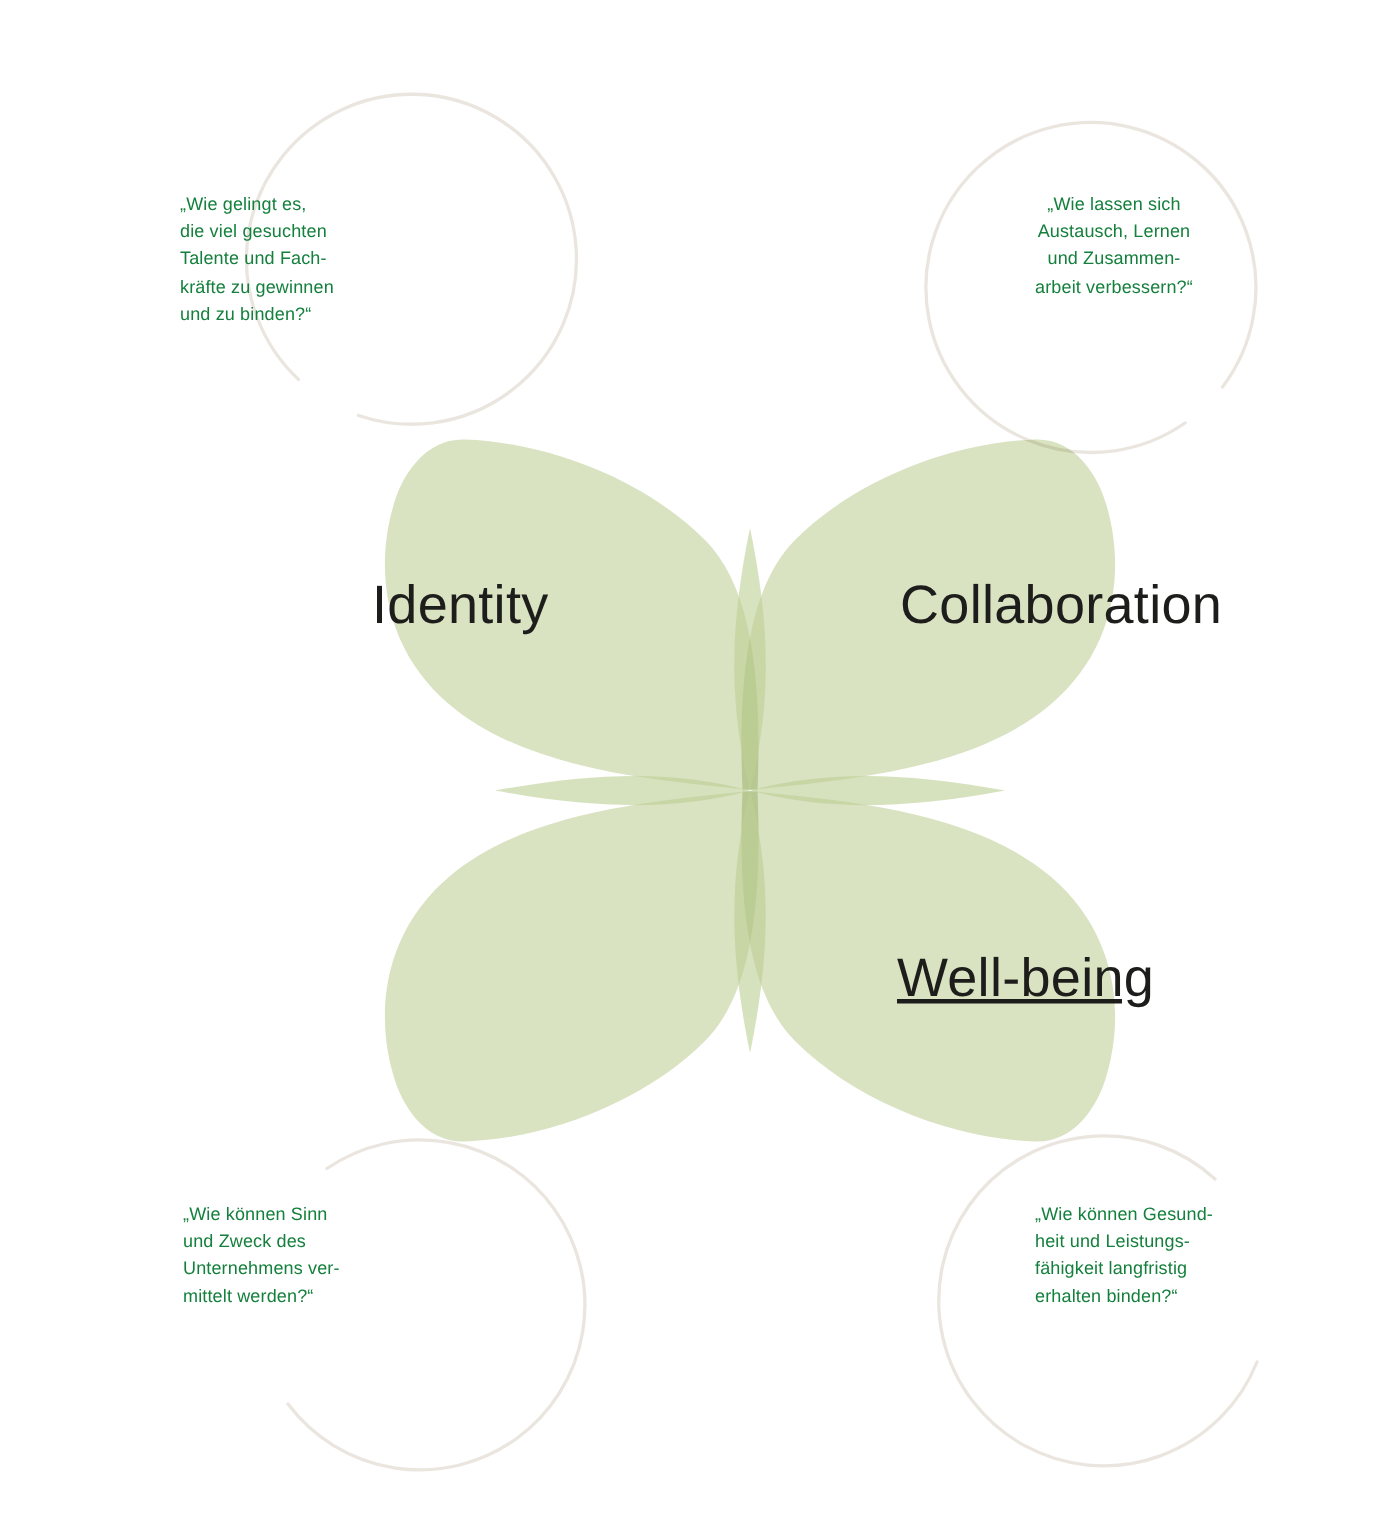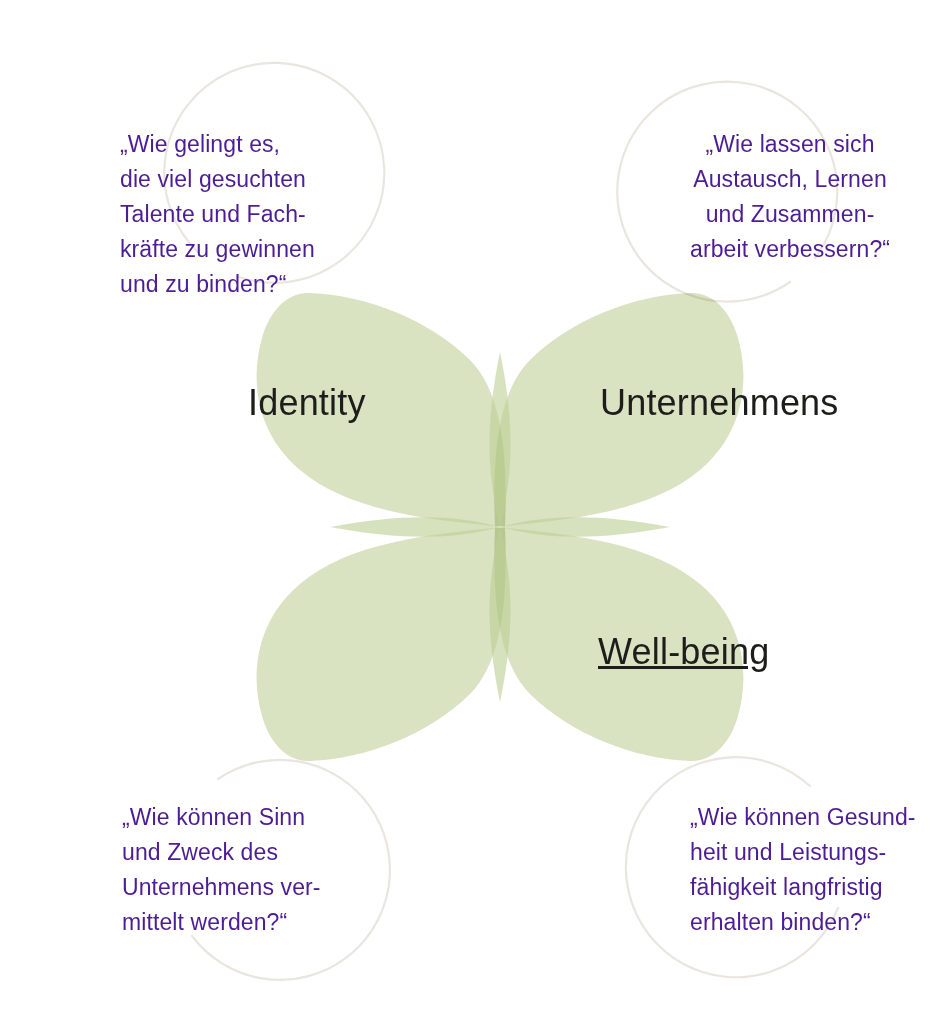--- a/index.html
+++ b/index.html
@@ -22,23 +22,23 @@
     position: absolute;
     left: 0;
     top: 0;
     width: 931px;
     height: 1024px;
     display: block;
   }
   .quote-block {
     position: absolute;
     font-family: "Liberation Sans", sans-serif;
-    font-size: 23px;
+    font-size: 12px;
     line-height: 1.52;
-    color: #4c1d95;
+    color: #15803d;
     letter-spacing: 0.1px;
     white-space: pre-line;
     font-weight: 400;
   }
   .quote-tl { left: 120px; top: 127px; }
   .quote-tr { left: 690px; top: 127px; text-align: center; }
   .quote-bl { left: 122px; top: 800px; }
   .quote-br { left: 690px; top: 800px; }
 
   .petal-label {
@@ -119,21 +119,21 @@
                C 400 514 452 514 500 527
                C 452 540 400 540 330 527 Z"></path>
       <path d="M 670 527
                C 600 514 548 514 500 527
                C 548 540 600 540 670 527 Z"></path>
     </g>
   </svg>
 
   <div class="petal-label label-identity">Identity</div>
 
-  <div class="petal-label label-collaboration">Unternehmens</div>
+  <div class="petal-label label-collaboration">Collaboration</div>
 
 
   <div class="petal-label label-wellbeing">Well-being</div>
 
   <div class="quote-block quote-tl">„Wie gelingt es,
 die viel gesuchten
 Talente und Fach-
 kräfte zu gewinnen
 und zu binden?“</div>
 

